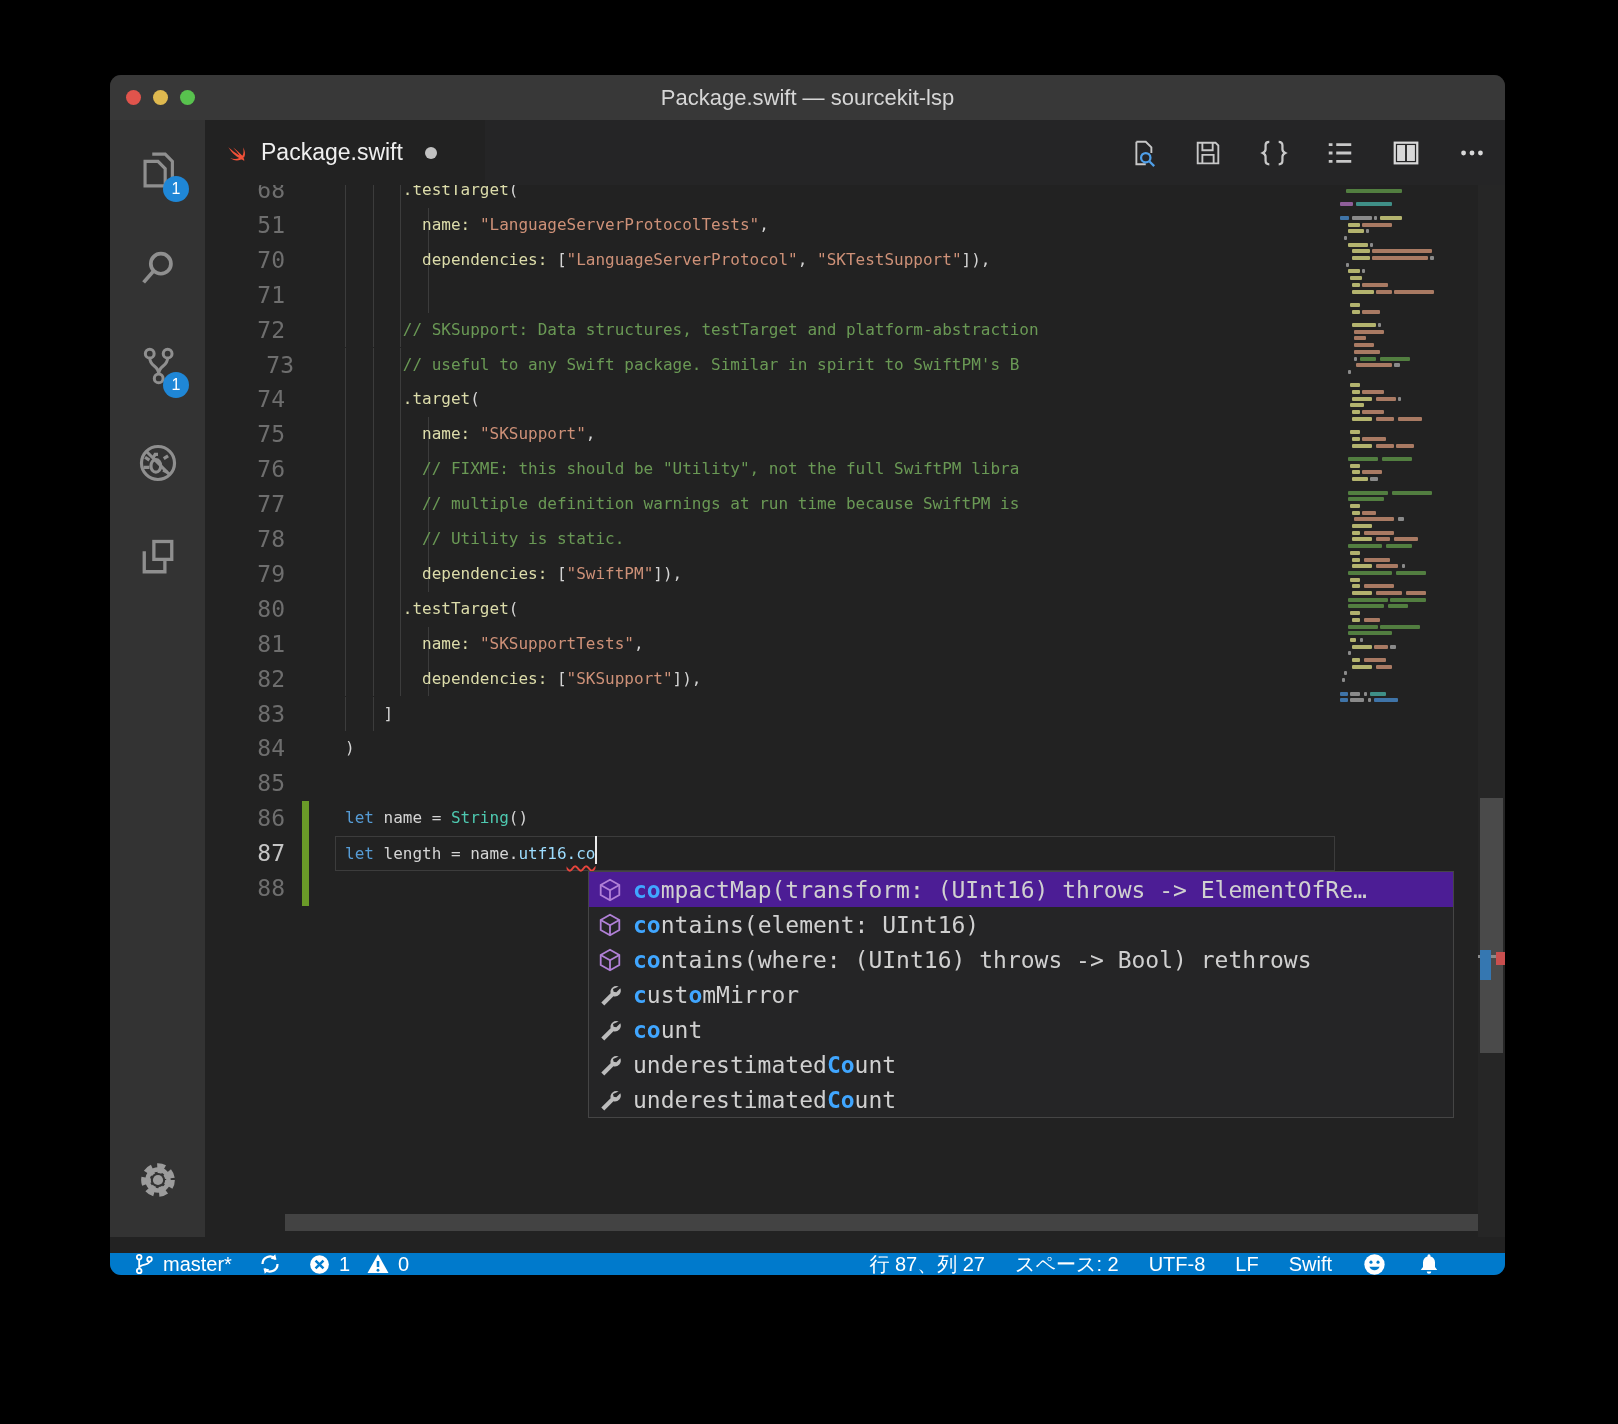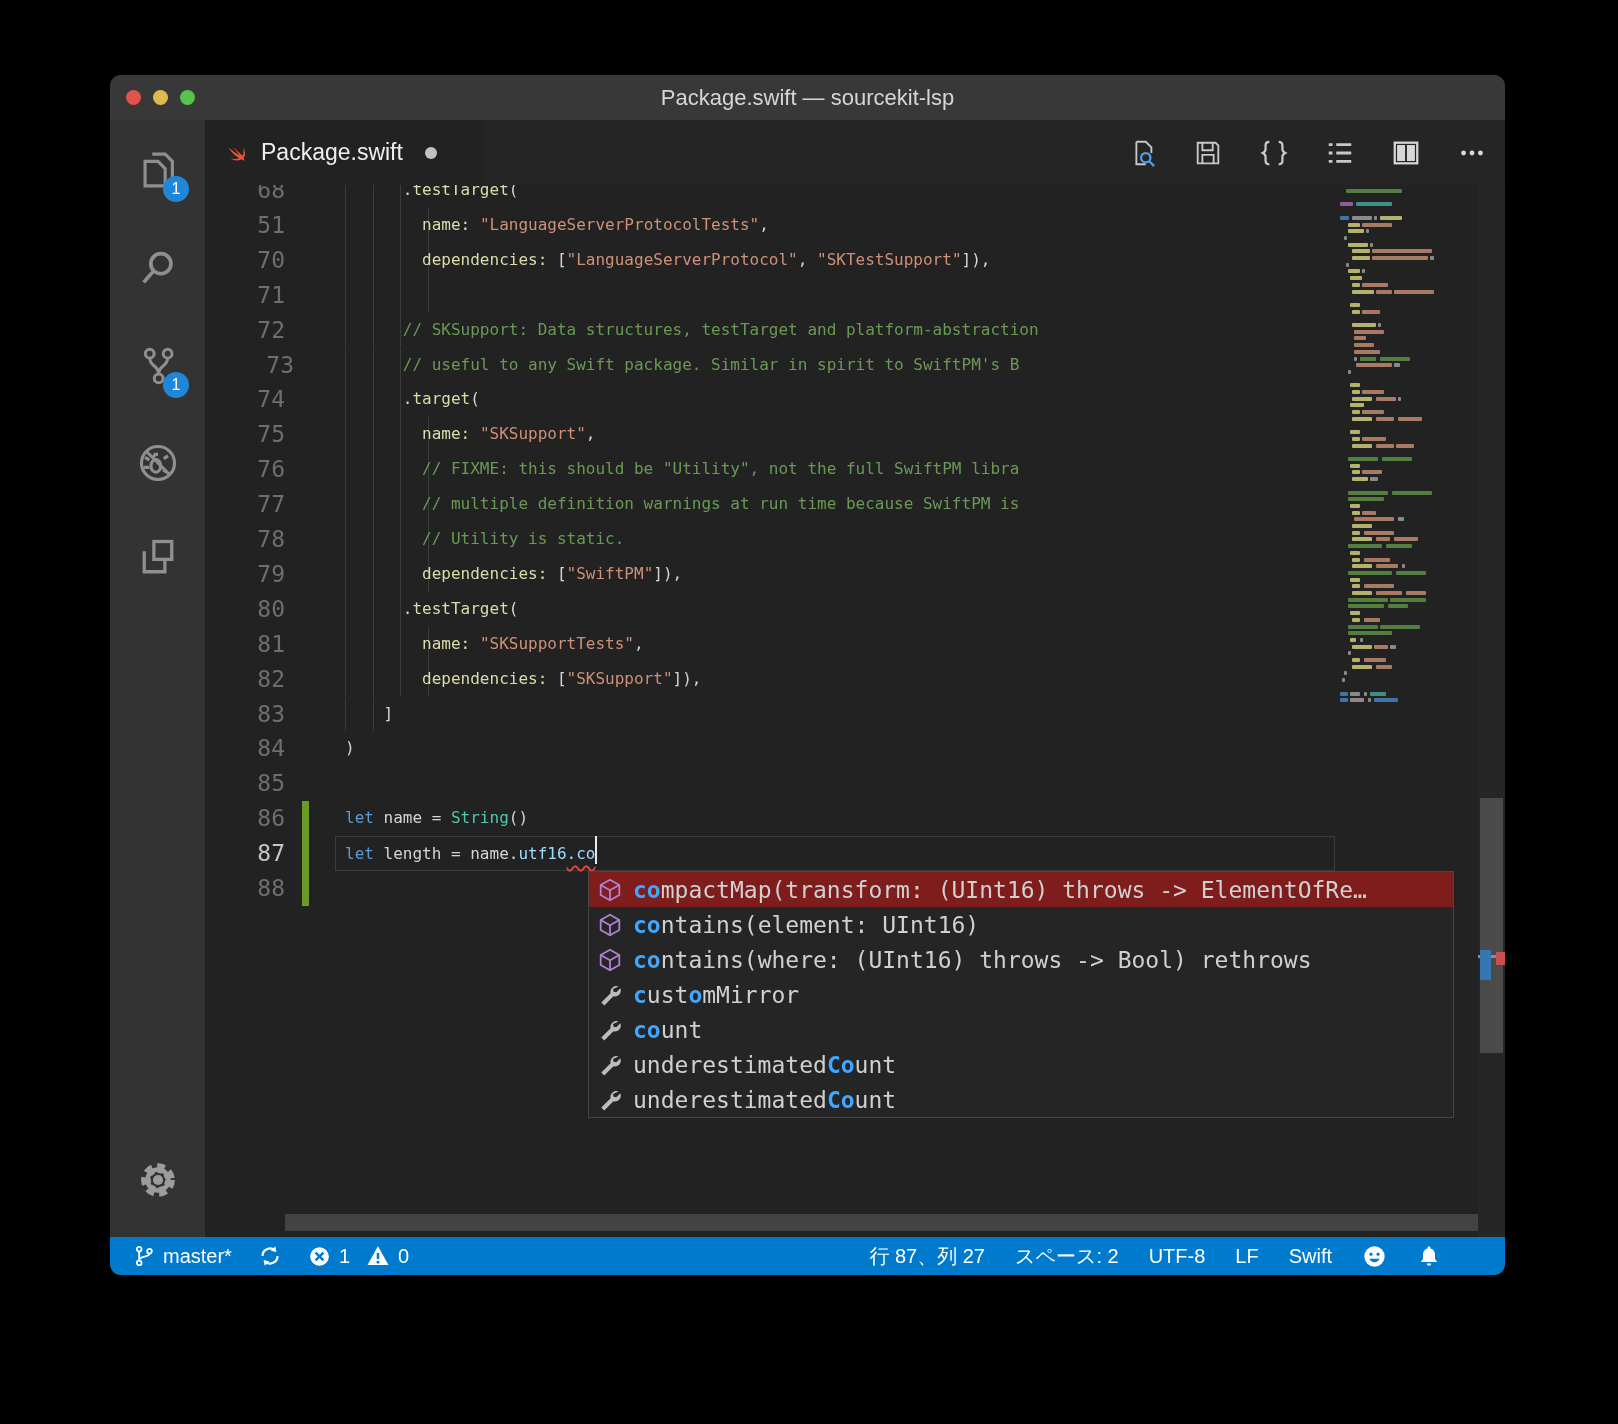--- a/index.html
+++ b/index.html
@@ -44,25 +44,25 @@
   .overview-ruler{position:absolute;right:0;top:0;width:27px;bottom:0;background:#262626;}
   .v-thumb{position:absolute;left:2px;right:2px;top:613px;height:255px;background:#4a4a4a;}
   .marker-line{position:absolute;left:0;right:0;top:770px;height:3px;background:#8a8a8a;}
   .marker-cursor{position:absolute;left:2px;width:11px;top:765px;height:30px;background:#3577b1;}
   .marker-error{position:absolute;right:0px;width:9px;top:767px;height:13px;background:#c94f4f;}
   .h-scrollbar{position:absolute;left:80px;width:1193px;bottom:6px;height:17px;background:#434343;}
   
   .suggest{position:absolute;left:383px;top:686px;width:866px;background:#252526;border:1px solid #454545;box-sizing:border-box;}
   .sg-row{height:35px;display:flex;align-items:center;gap:10px;padding-left:8px;
     font-family:"DejaVu Sans Mono",monospace;font-size:23px;color:#d0d0d0;white-space:pre;}
-  .sg-row.sel{background:#7f1d1d;align-items:center;}
+  .sg-row.sel{background:#4c1d95;align-items:center;}
   .sg-row .hl{color:#40A6FF;font-weight:bold;}
   .sg-icon{width:26px;height:26px;flex:0 0 26px;display:flex;align-items:center;justify-content:center;}
   
-  .statusbar{position:absolute;left:0;right:0;bottom:0;height:38px;background:#007ACC;display:flex;
+  .statusbar{position:absolute;left:0;right:0;bottom:0;height:22px;background:#007ACC;display:flex;
     align-items:center;color:#fff;font-size:20px;}
   .sb-left{display:flex;align-items:center;gap:26px;margin-left:23px;}
   .sb-right{display:flex;align-items:center;gap:30px;margin-left:auto;margin-right:64px;}
   .sb-item{display:flex;align-items:center;gap:8px;}
 </style>
 </head>
 <body>
 
 <div class="window">
 

